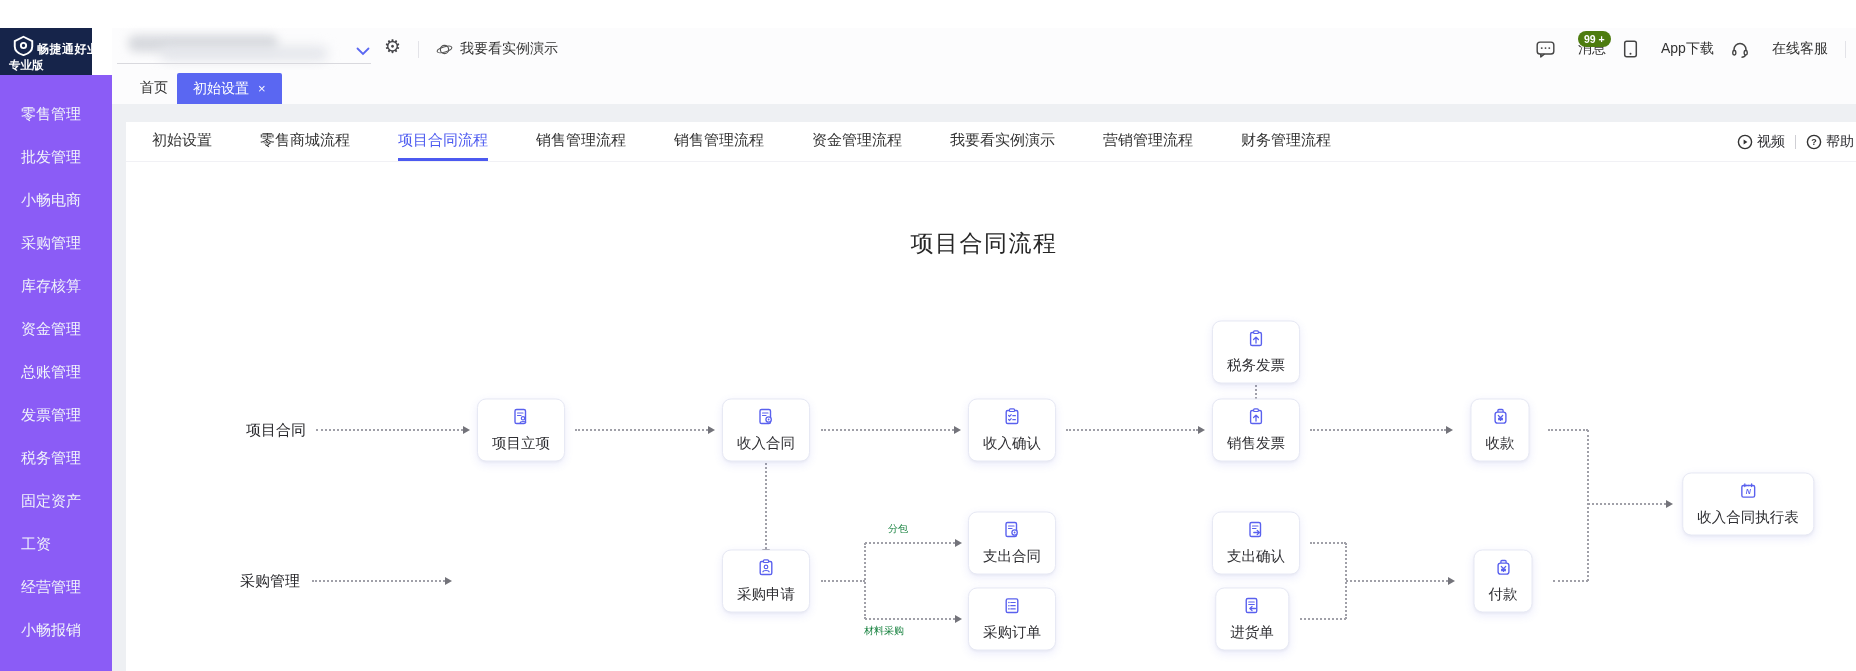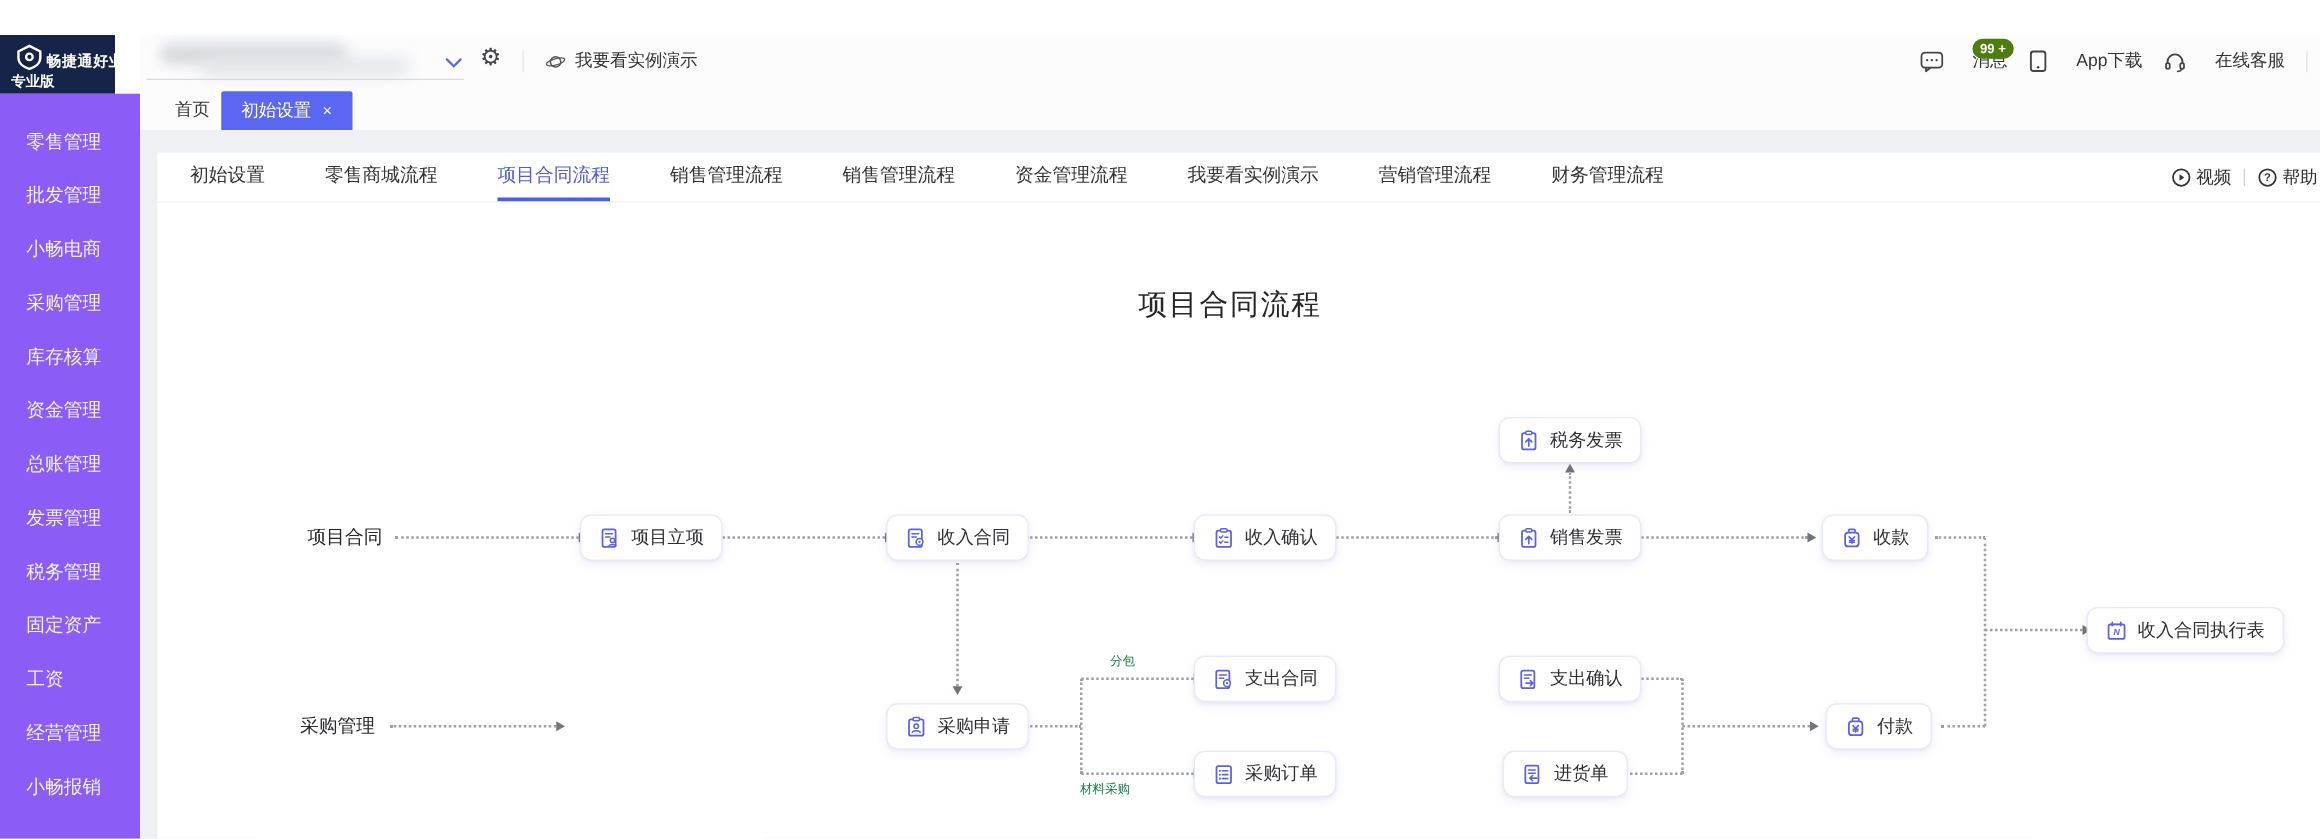--- a/index.html
+++ b/index.html
@@ -44,21 +44,21 @@
   .subtabs { display:flex; align-items:stretch; height:40px; padding-left:26px; padding-right:6px; border-bottom:1px solid #f1f1f5; }
   .subtab { display:flex; align-items:center; margin-right:48px; font-size:15px; color:#333; cursor:pointer; border-bottom:3px solid transparent; white-space:nowrap; }
   .subtab.active { color:#4c5af0; border-bottom-color:#4c5af0; }
   .subtab-right { margin-left:auto; display:flex; align-items:center; gap:6px; margin-right:-4px; }
   .st-link { display:flex; align-items:center; gap:4px; font-size:14px; color:#2e2e32; cursor:pointer; white-space:nowrap; }
   .st-div { width:1px; height:14px; background:#cfcfd4; margin:0 4px; }
 
   
   .canvas { position:absolute; left:0; top:18px; width:1744px; height:549px; }
   .flow-title { position:absolute; left:0; top:106px; width:100%; text-align:center; font-size:23px; font-weight:500; color:#262626; letter-spacing:1.5px; }
-  .flow-node { position:absolute; transform:translate(-50%,-50%); display:inline-flex; align-items:center; gap:8px; padding:8px 14px; background:#fff; border:1px solid #e7e9f4; border-radius:9px; box-shadow:0 3px 8px rgba(100,110,230,.12),0 1px 2px rgba(0,0,0,.03); font-size:14.5px; color:#2f2f33; white-space:nowrap; cursor:pointer; z-index:3; }
+  .flow-node { position:absolute; transform:translate(-50%,-50%); display:inline-flex; align-items:center; gap:8px; padding:8px 14px; background:#fff; border:1px solid #e7e9f4; border-radius:9px; box-shadow:0 3px 8px rgba(100,110,230,.12),0 1px 2px rgba(0,0,0,.03); font-size:14.5px; color:#2f2f33; white-space:nowrap; cursor:pointer; z-index:3;flex-direction:column; }
   .flow-node svg { flex:0 0 auto; }
   .flow-rowlabel { position:absolute; transform:translate(-50%,-50%); font-size:15px; font-weight:500; color:#28282c; white-space:nowrap; z-index:3; }
   .edge-h { position:absolute; height:0; border-top:2px dotted #a0a0a8; z-index:1; }
   .edge-v { position:absolute; width:0; border-left:2px dotted #a0a0a8; z-index:1; }
   .arr { position:absolute; width:0; height:0; z-index:2; }
   .arr-r { border-top:4px solid transparent; border-bottom:4px solid transparent; border-left:7px solid #73737a; }
   .arr-u { border-left:4px solid transparent; border-right:4px solid transparent; border-bottom:7px solid #73737a; }
   .arr-d { border-left:4px solid transparent; border-right:4px solid transparent; border-top:7px solid #73737a; }
   .edge-label { position:absolute; font-size:10px; color:#15803d; white-space:nowrap; z-index:2; }
 </style>

